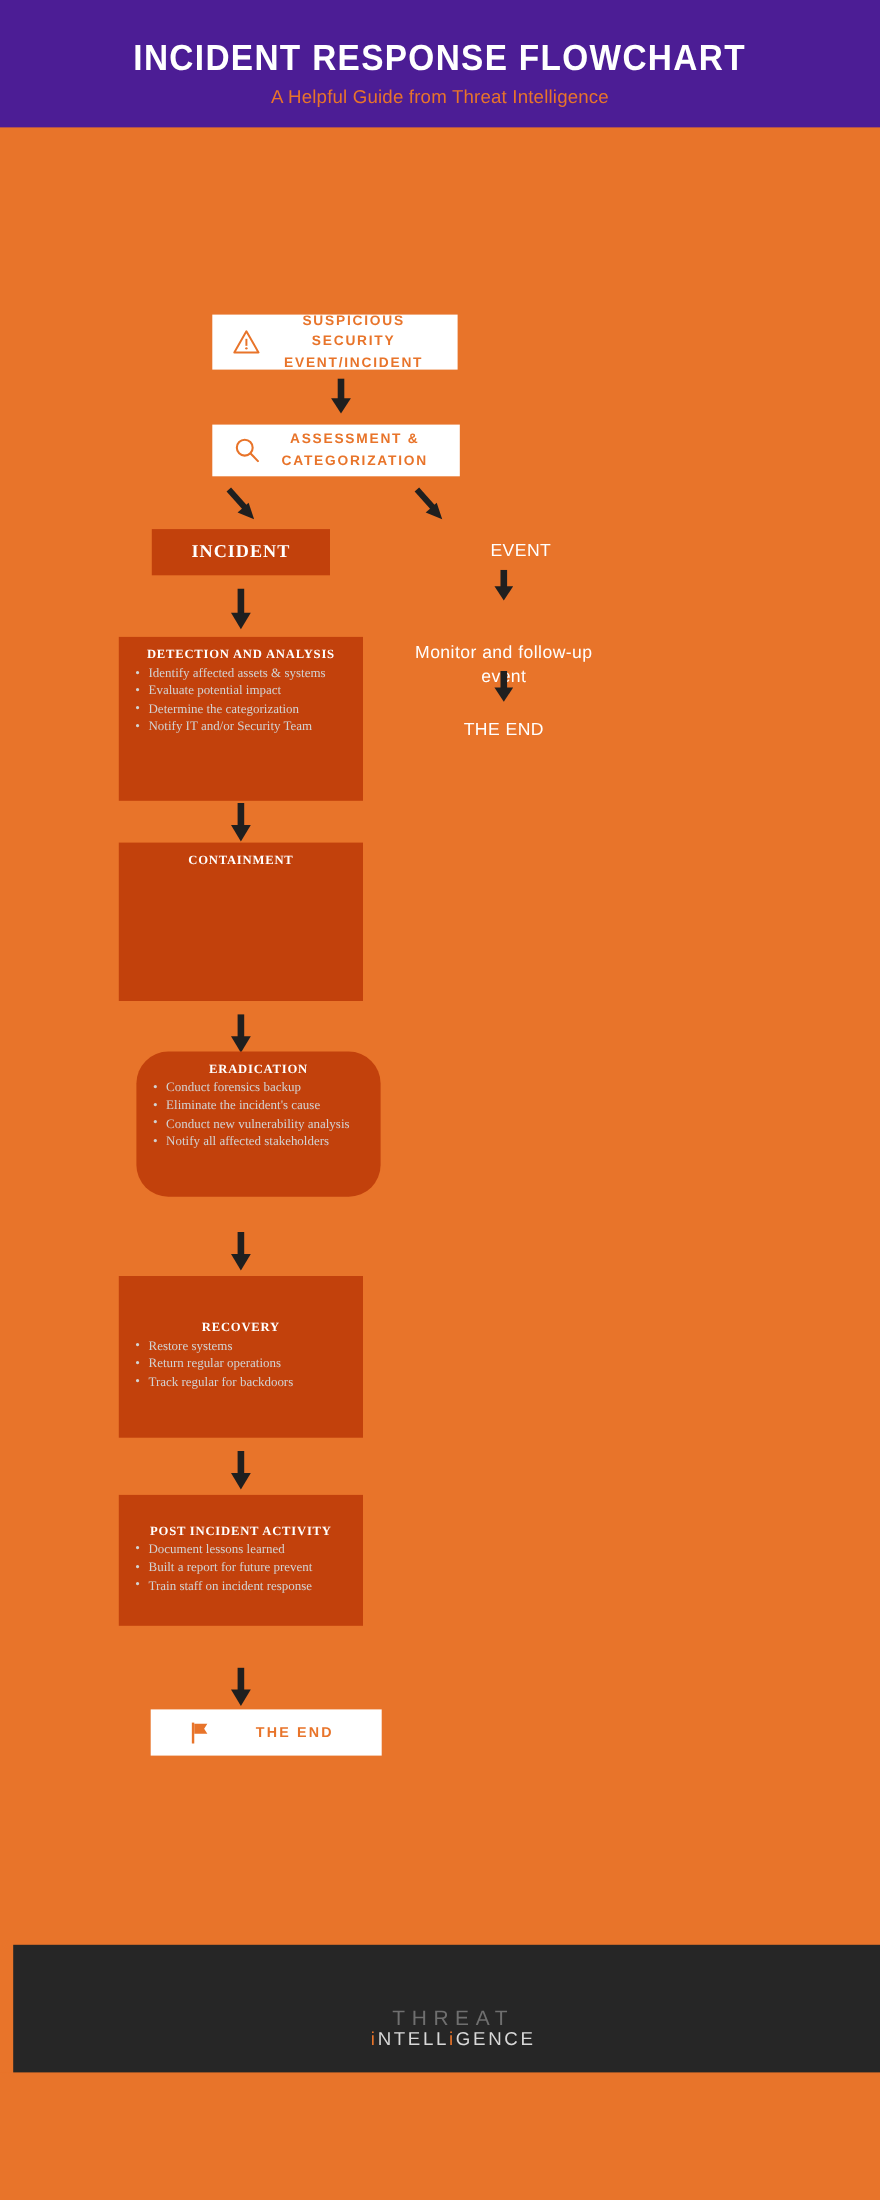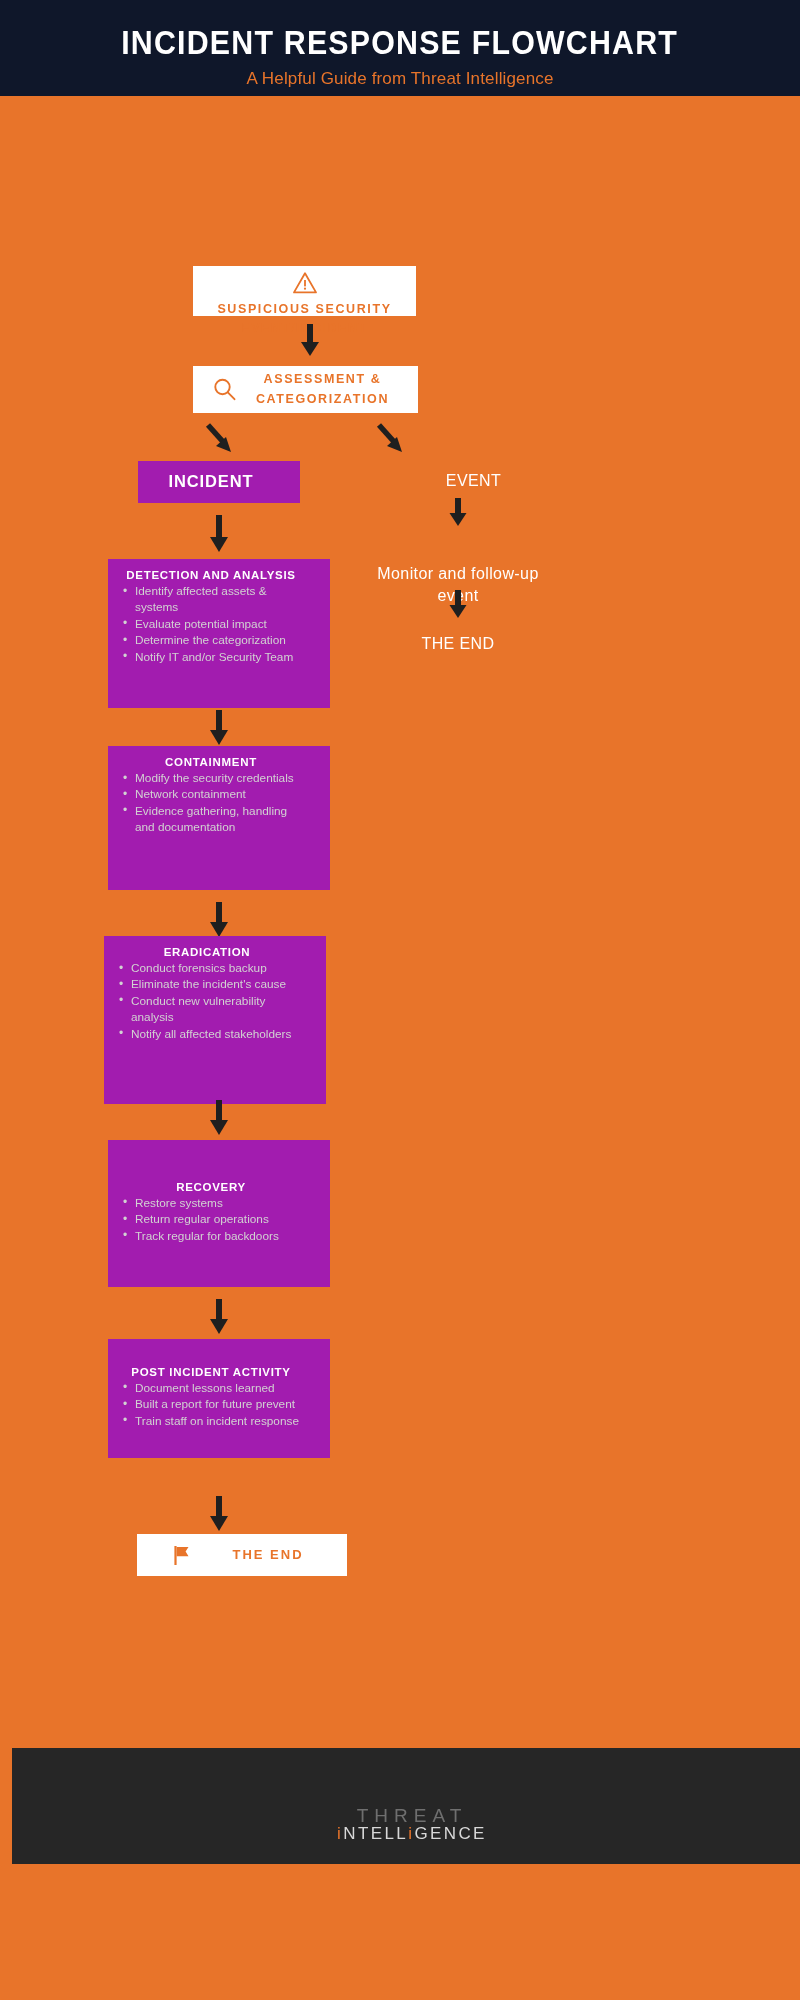--- a/index.html
+++ b/index.html
@@ -7,22 +7,22 @@
   body {
     font-family:"Liberation Sans", sans-serif;
     background:#e8742a;
     width:800px; height:2000px;
     position:relative;
     overflow:hidden;
   }
 
   
   .header{
-    background:#0f172a;
-    height:96px;
+    background:#4c1d95;
+    height:116px;
     width:800px;
     display:flex;
     flex-direction:column;
     align-items:center;
     justify-content:center;
     padding-top:19px;
   }
   .header-title{
     color:#ffffff;
     font-size:33px;
@@ -70,22 +70,23 @@
     height:34px;
     flex:0 0 34px;
     display:flex;
     align-items:center;
     justify-content:center;
   }
 
   
   .dark-box{
     position:absolute;
-    background:#a21caf;
-    padding:10px 30px 12px 14px;
+    background:#c2410c;
+    padding:10px 14px 12px 14px;
+    font-family:Liberation Serif, serif;
   }
   .db-title{
     color:#ffffff;
     font-size:11.5px;
     font-weight:bold;
     letter-spacing:0.7px;
     text-align:center;
     margin-bottom:2px;
   }
   .db-title.big{
@@ -163,21 +164,21 @@
 </head>
 <body>
 
 <div class="header">
   <div class="header-title">INCIDENT RESPONSE FLOWCHART</div>
   <div class="header-sub">A Helpful Guide from Threat Intelligence</div>
 </div>
 
 <div class="canvas">
 
-  <div class="white-box" style="left:193px; top:170px; width:223px; height:50px;flex-direction:column;">
+  <div class="white-box" style="left:193px; top:170px; width:223px; height:50px;">
     <span class="wb-icon">
       <svg width="26" height="26" viewBox="0 0 26 26">
         <path d="M13 3.2 L24 22.4 L2 22.4 Z" fill="none" stroke="#e8742a" stroke-width="1.8" stroke-linejoin="round"></path>
         <rect x="12.1" y="10" width="1.8" height="6.4" fill="#e8742a"></rect>
         <circle cx="13" cy="18.7" r="1.1" fill="#e8742a"></circle>
       </svg>
     </span>
     <span class="wb-text">SUSPICIOUS SECURITY EVENT/INCIDENT</span>
   </div>
 
@@ -255,35 +256,30 @@
 
   <span class="arrow" style="left:208px; top:614px;">
     <svg width="22" height="38" viewBox="0 0 22 38">
       <rect x="8" y="0" width="6" height="22" fill="#1f1f1f"></rect>
       <path d="M2 20 L20 20 L11 35 Z" fill="#1f1f1f"></path>
     </svg>
   </span>
 
   <div class="dark-box" style="left:108px; top:650px; width:222px; height:144px;">
     <div class="db-title">CONTAINMENT</div>
-    <ul class="db-list">
-      <li>Modify the security credentials</li>
-      <li>Network containment</li>
-      <li>Evidence gathering, handling and documentation</li>
-    </ul>
   </div>
 
   <span class="arrow" style="left:208px; top:806px;">
     <svg width="22" height="38" viewBox="0 0 22 38">
       <rect x="8" y="0" width="6" height="22" fill="#1f1f1f"></rect>
       <path d="M2 20 L20 20 L11 35 Z" fill="#1f1f1f"></path>
     </svg>
   </span>
 
-  <div class="dark-box" style="left:104px; top:840px; width:222px; height:168px;">
+  <div class="dark-box" style="left:124px; top:840px; width:222px; height:132px;border-radius:29px;">
     <div class="db-title">ERADICATION</div>
     <ul class="db-list">
       <li>Conduct forensics backup</li>
       <li>Eliminate the incident's cause</li>
       <li>Conduct new vulnerability analysis</li>
       <li>Notify all affected stakeholders</li>
     </ul>
   </div>
 
   <span class="arrow" style="left:208px; top:1004px;">

